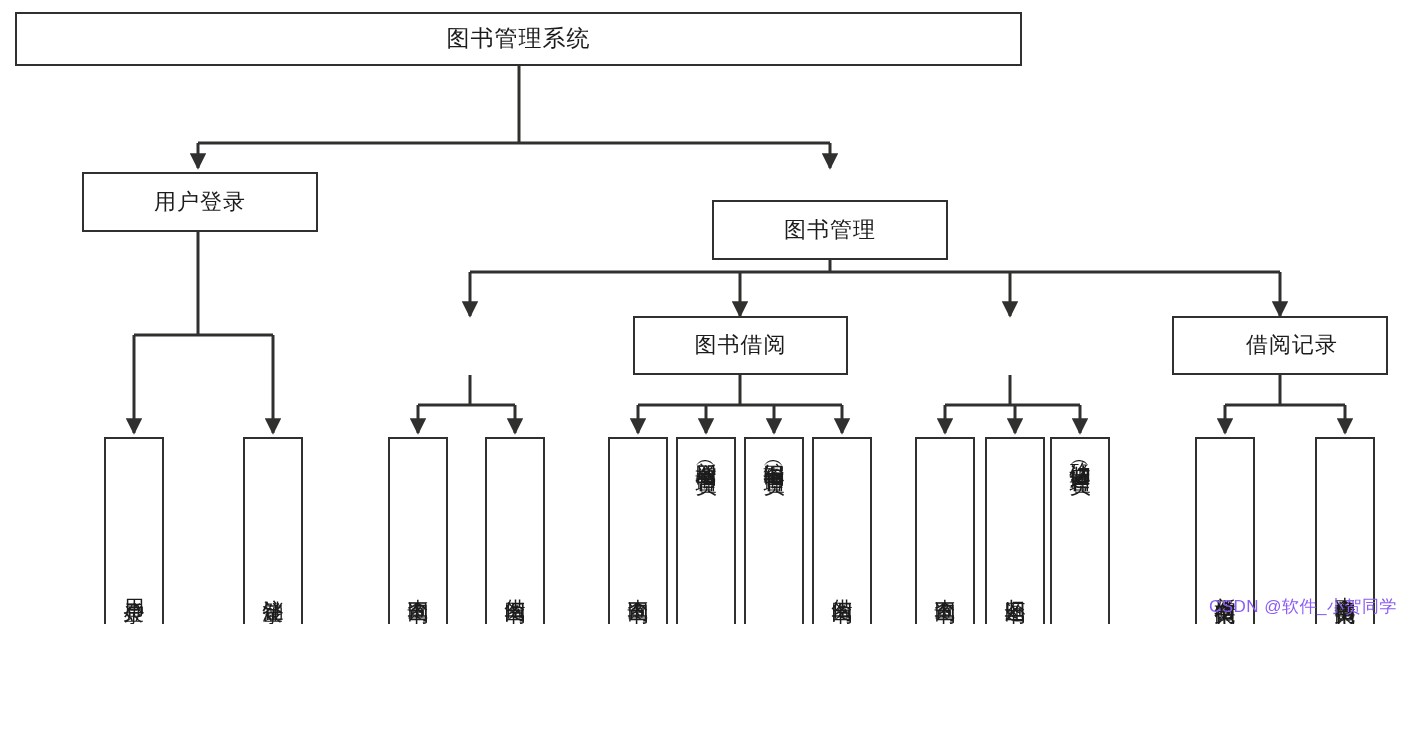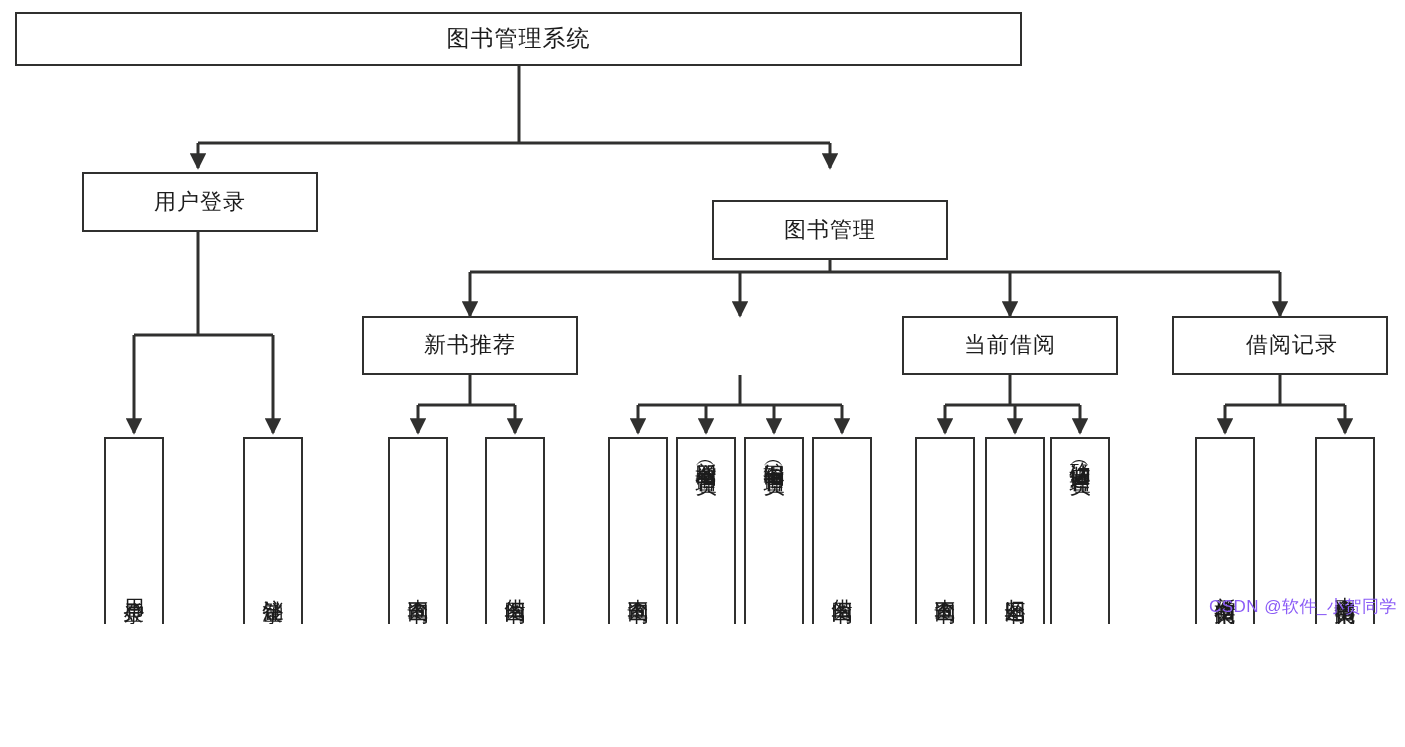--- a/index.html
+++ b/index.html
@@ -138,25 +138,22 @@
     <span class="node-label">图书管理系统</span>
   </div>
 
   <div class="node-box h-node" style="left:82px; top:172px; width:236px; height:60px;">
     <span class="node-label">用户登录</span>
   </div>
   <div class="node-box h-node" style="left:712px; top:172px; width:236px; height:60px;margin-top:28px;">
     <span class="node-label">图书管理</span>
   </div>
 
-  <div class="node-box h-node" style="left:362px; top:316px; width:216px; height:59px;">
-    <span class="node-label">新书推荐</span>
-  </div>
-  <div class="node-box h-node" style="left:902px; top:316px; width:216px; height:59px;">
-    <span class="node-label">当前借阅</span>
+  <div class="node-box h-node" style="left:633px; top:316px; width:215px; height:59px;">
+    <span class="node-label">图书借阅</span>
   </div>
   <div class="node-box h-node" style="left:1172px; top:316px; width:216px; height:59px;padding-left:24px;">
     <span class="node-label">借阅记录</span>
   </div>
 
   <div class="node-box v-node centered" style="left:104px; top:437px; width:60px; height:298px;">
     <span class="node-label">用户登录</span>
   </div>
   <div class="node-box v-node centered" style="left:243px; top:437px; width:60px; height:298px;">
     <span class="node-label">注销登录</span>

